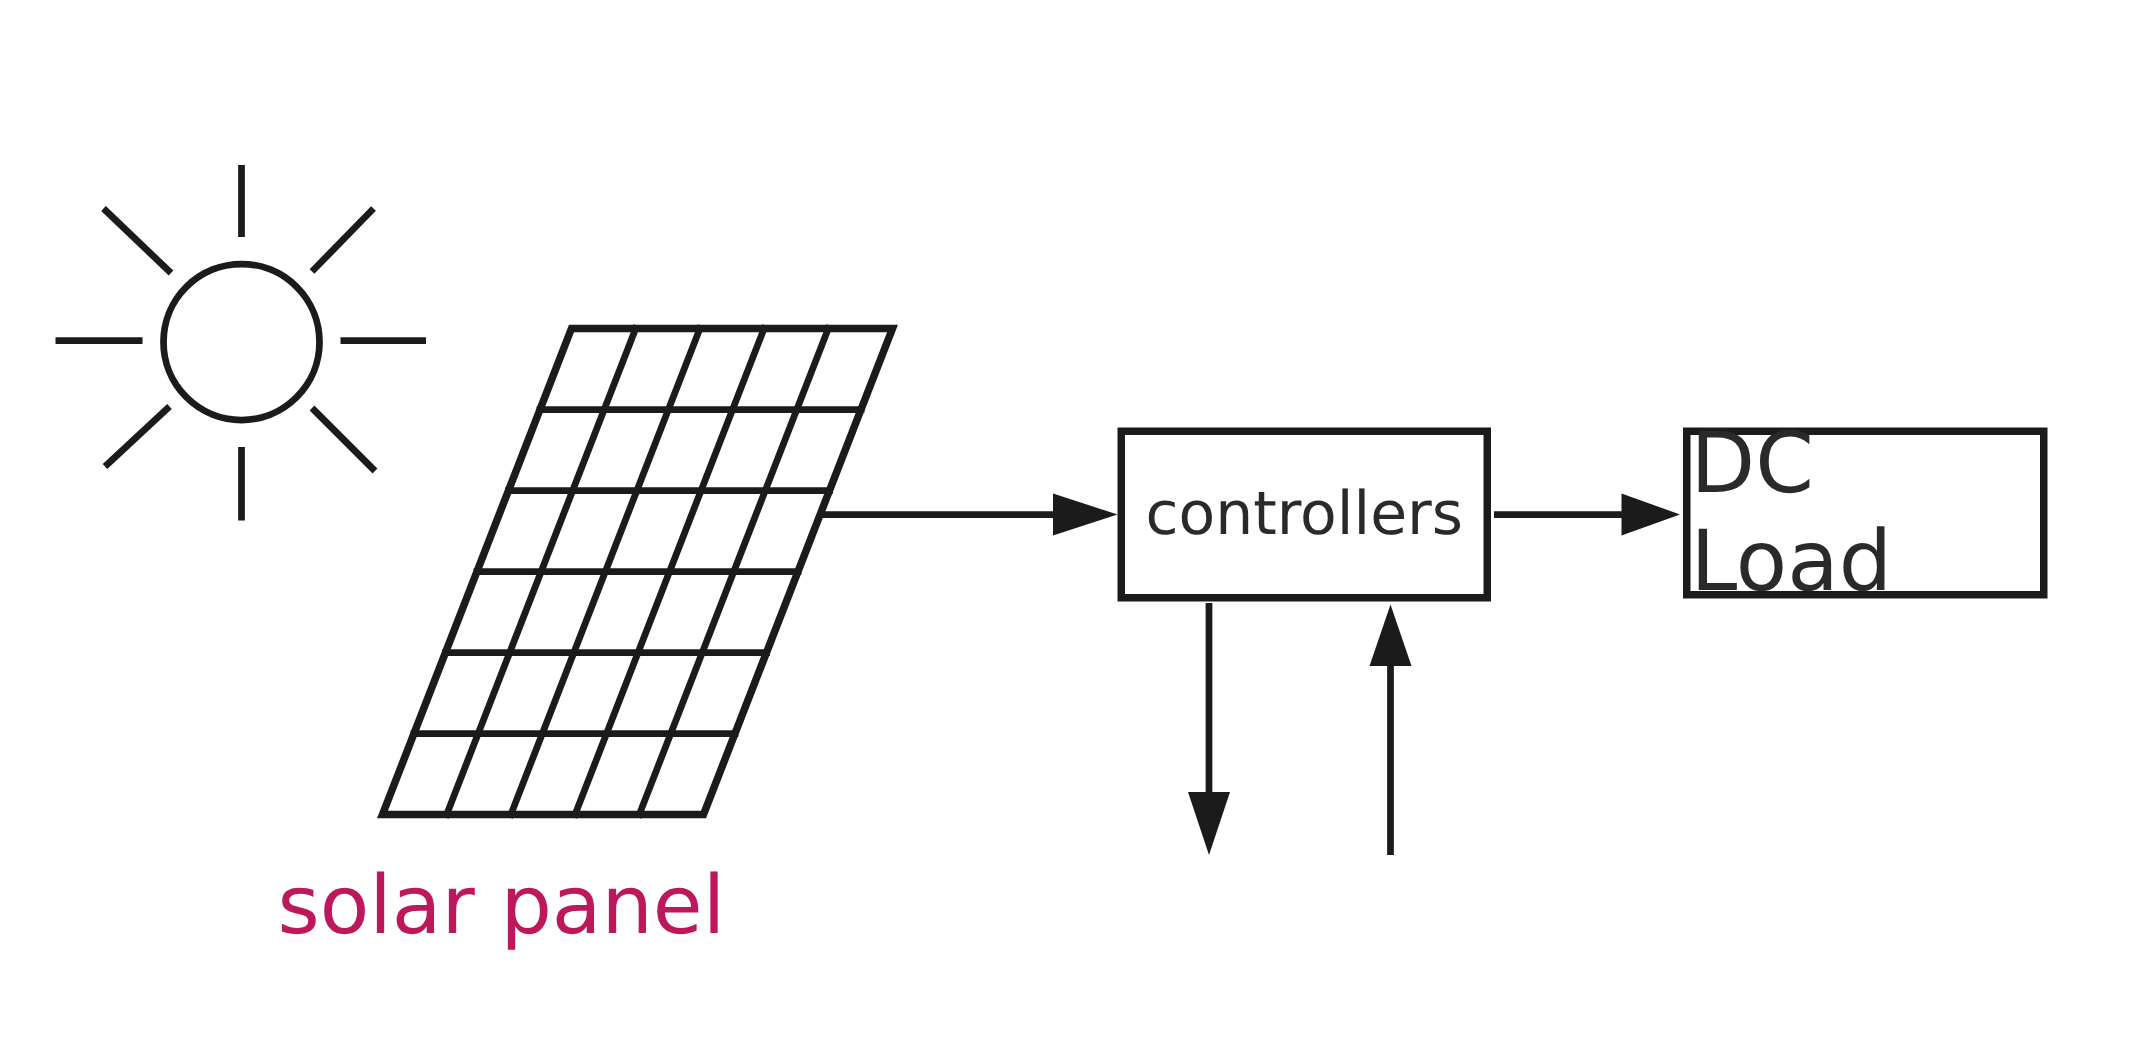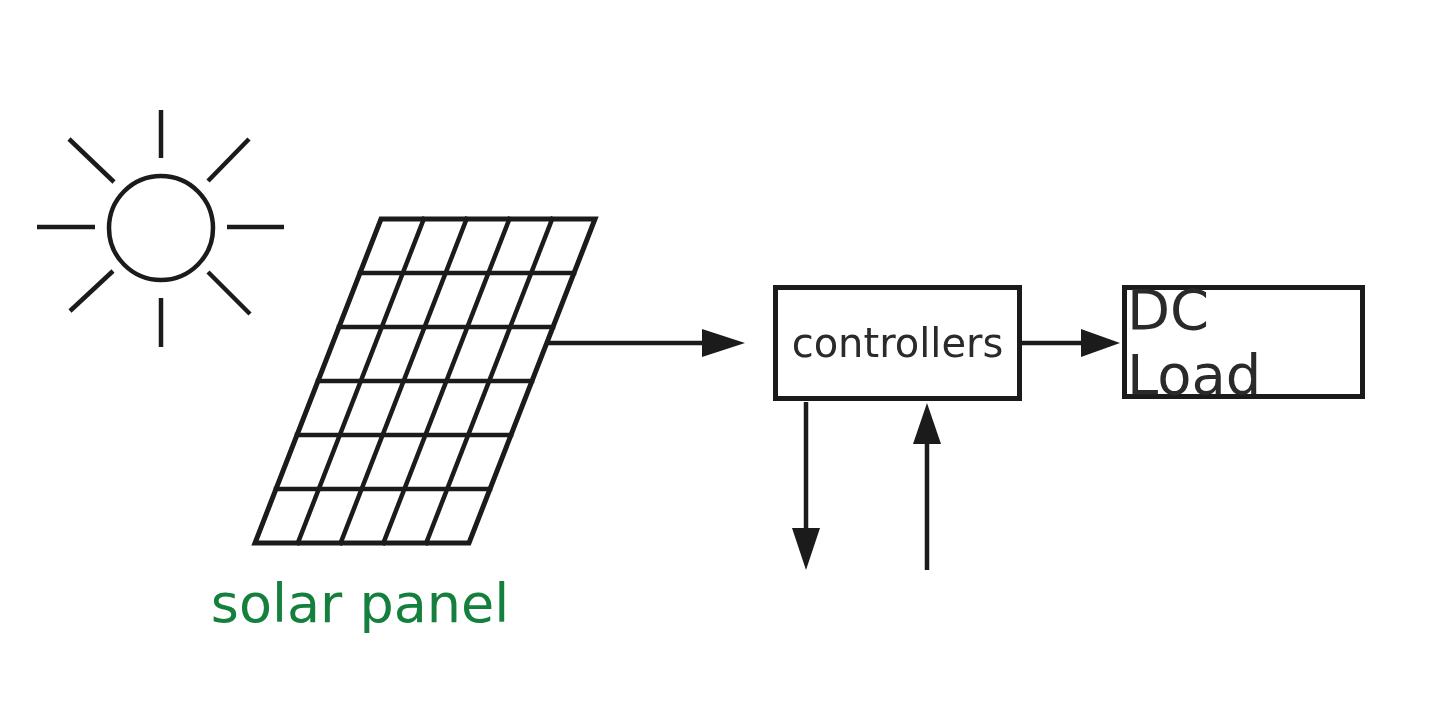--- a/index.html
+++ b/index.html
@@ -31,21 +31,20 @@
     align-items: center;
     justify-content: center;
     color: #2a2a2a;
   }
   .box-controllers {
     left: 745px;
     top: 285px;
     width: 249px;
     height: 116px;
     font-size: 40px;
-    margin-left: 28px;
   }
   .box-dcload {
     left: 1122px;
     top: 285px;
     width: 243px;
     height: 114px;
     font-size: 56px;
   }
   .box-batteries {
     left: 743px;
@@ -53,23 +52,23 @@
     width: 251px;
     height: 114px;
     font-size: 47px;
     padding-top: 16px;
   }
   .label-solar-panel {
     position: absolute;
     left: 185px;
     top: 572px;
     width: 350px;
-    text-align: center;
+    text-align: left;
     font-size: 54px;
-    color: #15803d;
+    color: #be185d;
     white-space: nowrap;
   }
 </style>
 </head>
 <body>
 
 <div class="stage">
 
   <svg class="diagram-lines" viewBox="0 0 1437 701">
 

